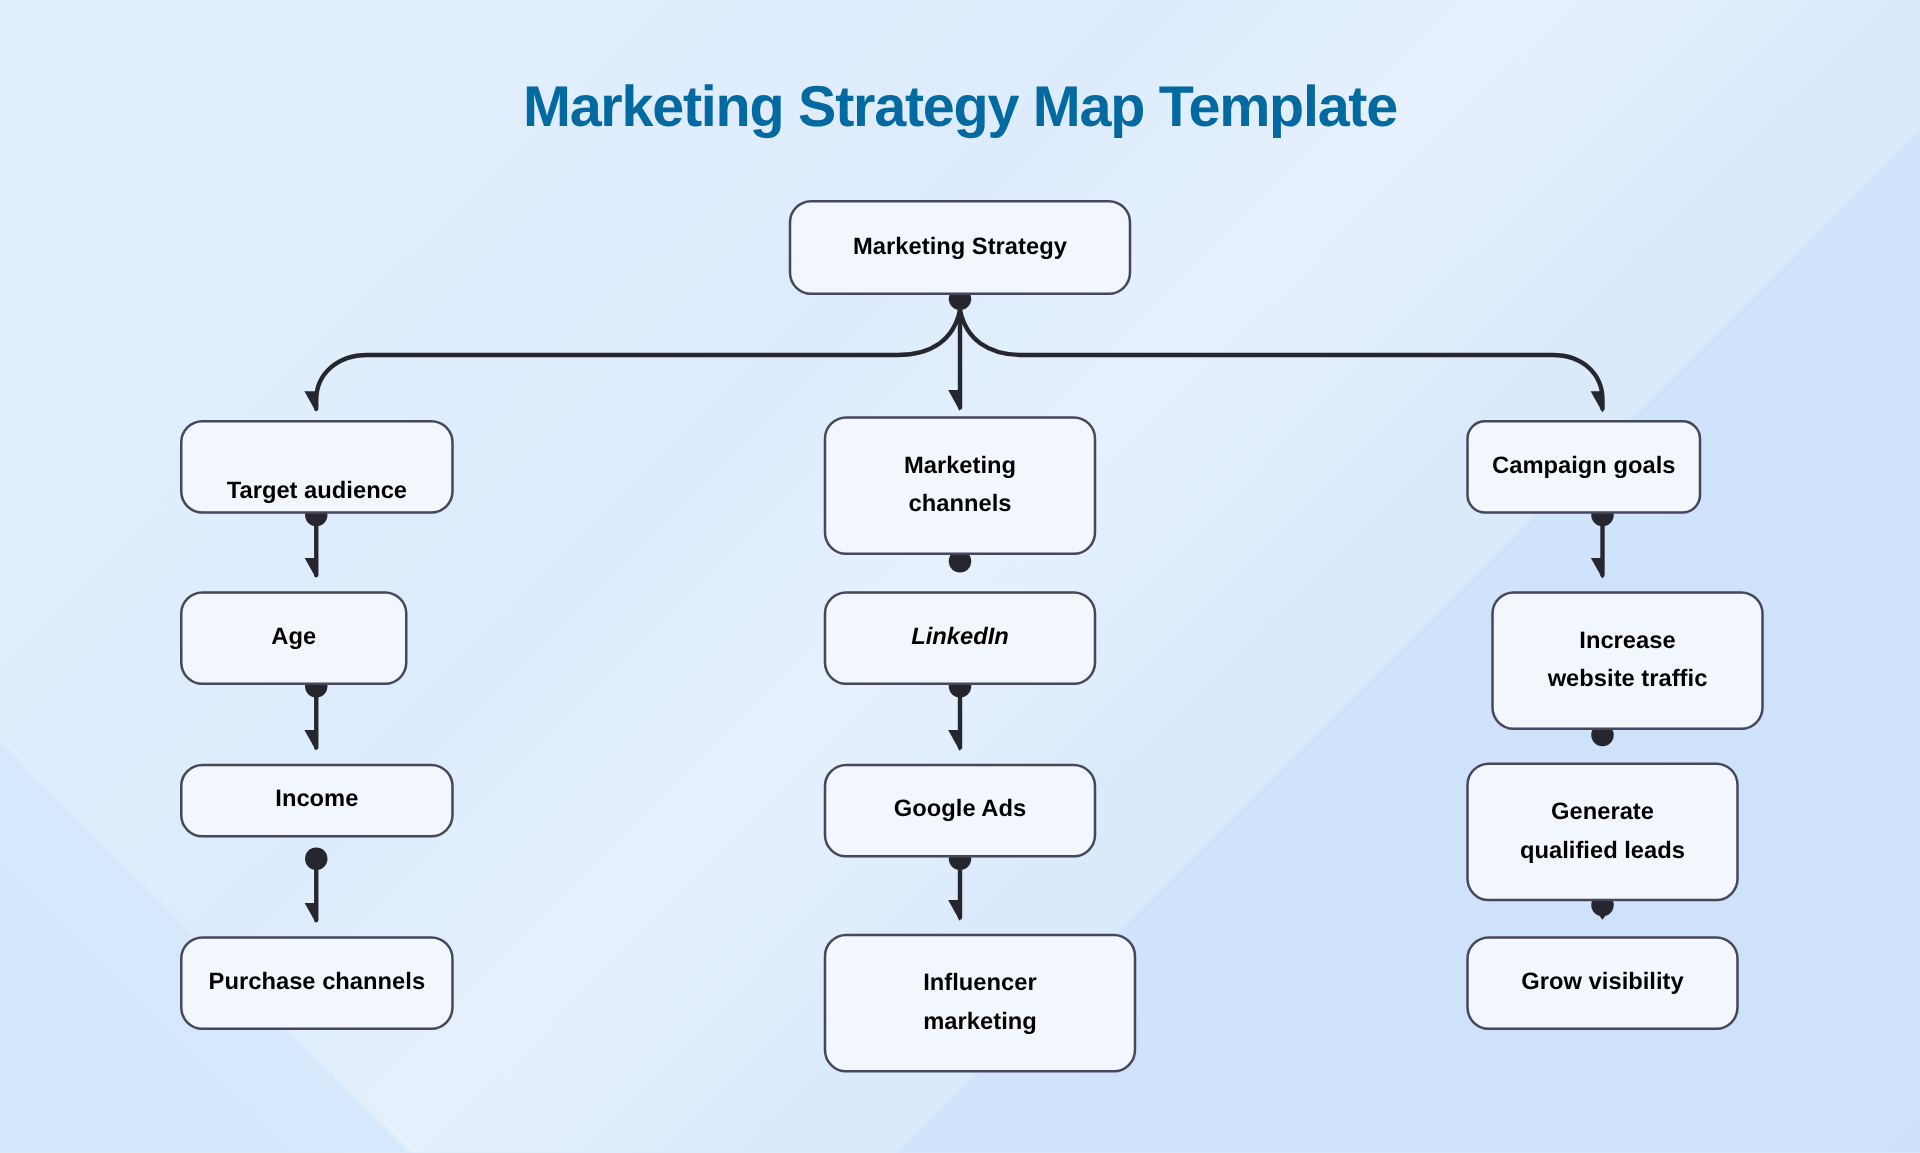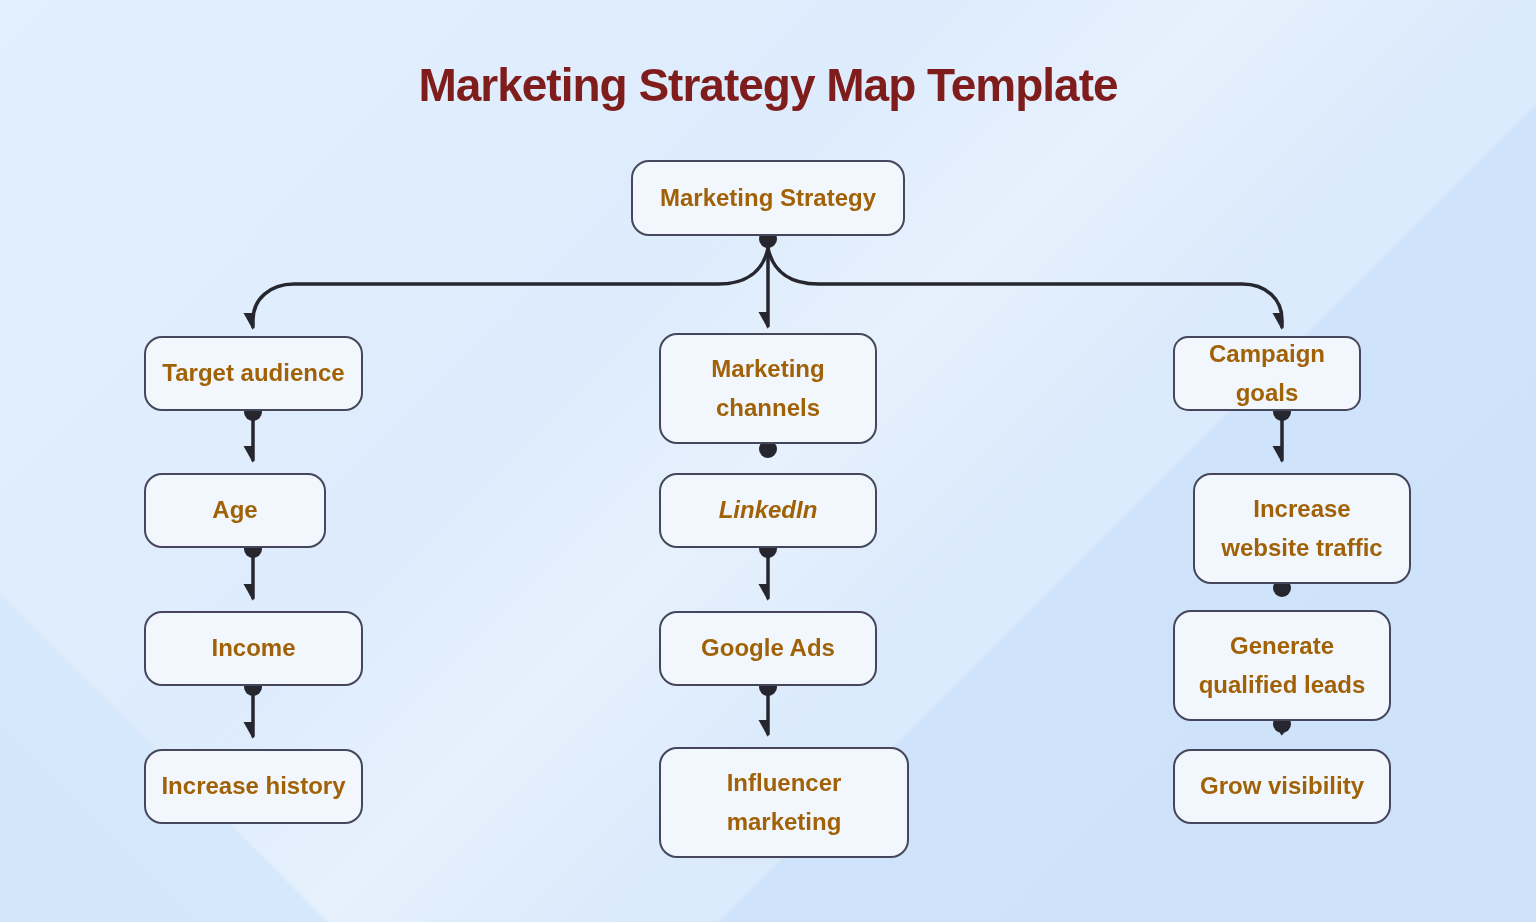--- a/index.html
+++ b/index.html
@@ -15,21 +15,21 @@
     background-color: #dcebfc;
   }
   .canvas { position: absolute; inset: 0; }
   .page-title {
     position: absolute;
     top: 58px; left: 0; width: 100%;
     text-align: center;
     font-size: 46px;
     font-weight: 700;
     letter-spacing: -1px;
-    color: #7f1d1d;
+    color: #0369a1;
   }
   .connector-layer {
     position: absolute; inset: 0;
     width: 1536px; height: 922px;
     pointer-events: none;
   }
   .connector-layer path.link {
     fill: none;
     stroke: #26262e;
     stroke-width: 3.5;
@@ -41,23 +41,23 @@
     background: #f1f7fd;
     border: 2px solid #46465c;
     border-radius: 18px;
     display: flex;
     align-items: center;
     justify-content: center;
     text-align: center;
     cursor: default;
   }
   .node .node-label {
-    font-size: 24px;
+    font-size: 19px;
     font-weight: 700;
-    color: #a16207;
+    color: #000000;
     line-height: 1.62;
     white-space: pre-line;
     padding: 0 10px;
   }
 </style>
 </head>
 <body>
 
 <div class="canvas">
 
@@ -120,31 +120,31 @@
     <g>
       <circle class="src-dot" cx="1282" cy="724" r="9"></circle>
       <path class="link" d="M 1282 727 V 733" marker-end="url(#arrowhead)"></path>
     </g>
   </svg>
 
   <div class="node" style="left:631px; top:160px; width:274px; height:76px;">
     <span class="node-label">Marketing Strategy</span>
   </div>
 
-  <div class="node" style="left:144px; top:336px; width:219px; height:75px;">
+  <div class="node" style="left:144px; top:336px; width:219px; height:75px;align-items:flex-end;">
     <span class="node-label">Target audience</span>
   </div>
   <div class="node" style="left:144px; top:473px; width:182px; height:75px;">
     <span class="node-label">Age</span>
   </div>
-  <div class="node" style="left:144px; top:611px; width:219px; height:75px;">
+  <div class="node" style="left:144px; top:611px; width:219px; height:59px;">
     <span class="node-label">Income</span>
   </div>
   <div class="node" style="left:144px; top:749px; width:219px; height:75px;">
-    <span class="node-label">Increase history</span>
+    <span class="node-label">Purchase channels</span>
   </div>
 
   <div class="node" style="left:659px; top:333px; width:218px; height:111px;">
     <span class="node-label">Marketing
 channels</span>
   </div>
   <div class="node" style="left:659px; top:473px; width:218px; height:75px;font-style:italic;">
     <span class="node-label">LinkedIn</span>
   </div>
   <div class="node" style="left:659px; top:611px; width:218px; height:75px;">

